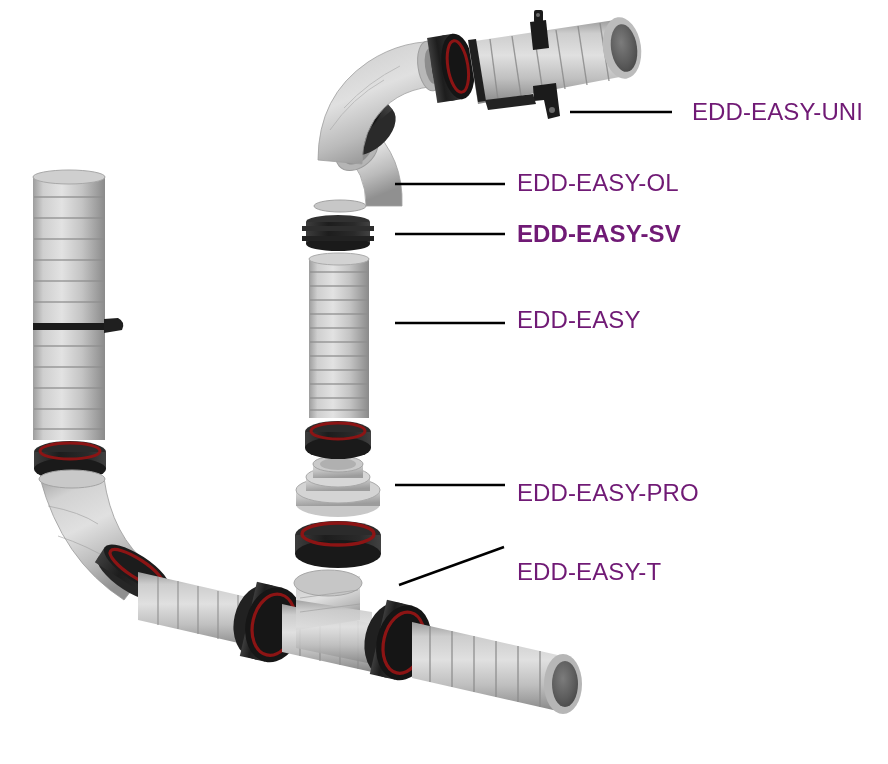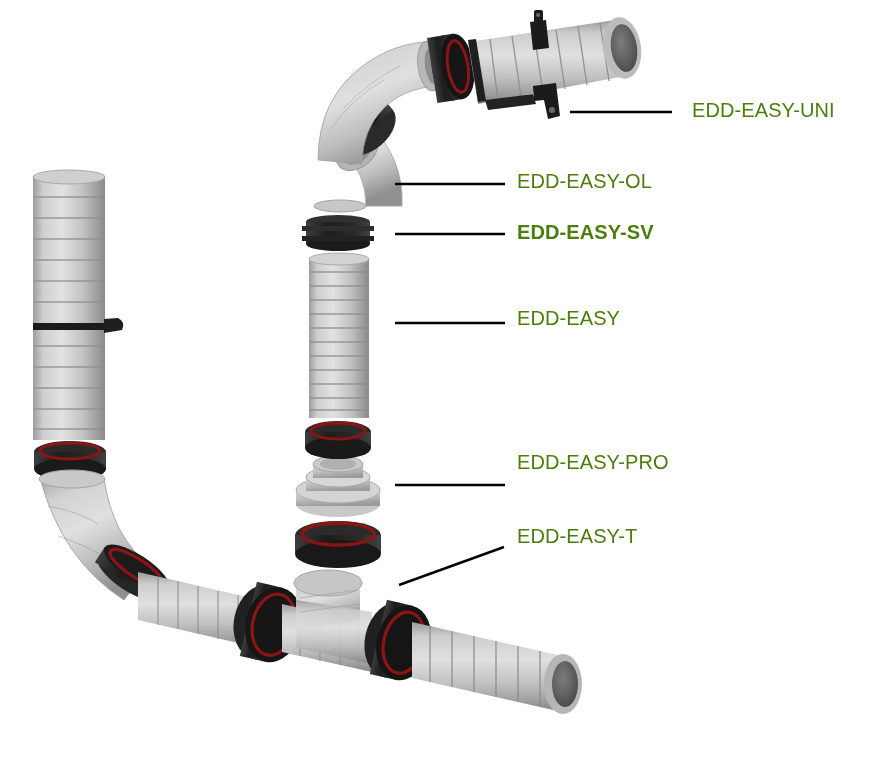--- a/index.html
+++ b/index.html
@@ -1,21 +1,21 @@
 <!DOCTYPE html>
 <html><head>
 <meta charset="utf-8">
 <style>
   html,body{margin:0;padding:0;background:#ffffff;}
   body{width:888px;height:764px;overflow:hidden;
        font-family:"Liberation Sans", sans-serif;}
   #stage{position:relative;width:888px;height:764px;background:#ffffff;}
   svg#diagram{position:absolute;left:0;top:0;width:888px;height:764px;}
-  .lbl{position:absolute;white-space:nowrap;color:#4d7c0f;
-       font-family:"Liberation Sans", sans-serif;font-size:20px;
+  .lbl{position:absolute;white-space:nowrap;color:#701a75;
+       font-family:"Liberation Sans", sans-serif;font-size:24px;
        letter-spacing:0.1px;line-height:1;}
 </style>
 </head>
 <body>
 
 <div id="stage">
 
 <svg id="diagram" viewBox="0 0 888 764">
   <defs>
     <linearGradient id="gPipeV" x1="0" y1="0" x2="1" y2="0">
@@ -293,16 +293,16 @@
     <line x1="395" y1="323" x2="505" y2="323"></line>
     <line x1="395" y1="485" x2="505" y2="485"></line>
     <line x1="399" y1="585" x2="504" y2="547"></line>
   </g>
 </svg>
 
 <div class="lbl" style="left:692px; top:100px;">EDD-EASY-UNI</div>
 <div class="lbl" style="left:517px; top:171px;text-align:center;">EDD-EASY-OL</div>
 <div class="lbl" style="left:517px; top:222px;font-weight:bold;">EDD-EASY-SV</div>
 <div class="lbl" style="left:517px; top:308px;">EDD-EASY</div>
-<div class="lbl" style="left:517px; top:452px;">EDD-EASY-PRO</div>
-<div class="lbl" style="left:517px; top:526px;">EDD-EASY-T</div>
+<div class="lbl" style="left:517px; top:481px;">EDD-EASY-PRO</div>
+<div class="lbl" style="left:517px; top:560px;">EDD-EASY-T</div>
 
 </div>
 
 </body></html>

